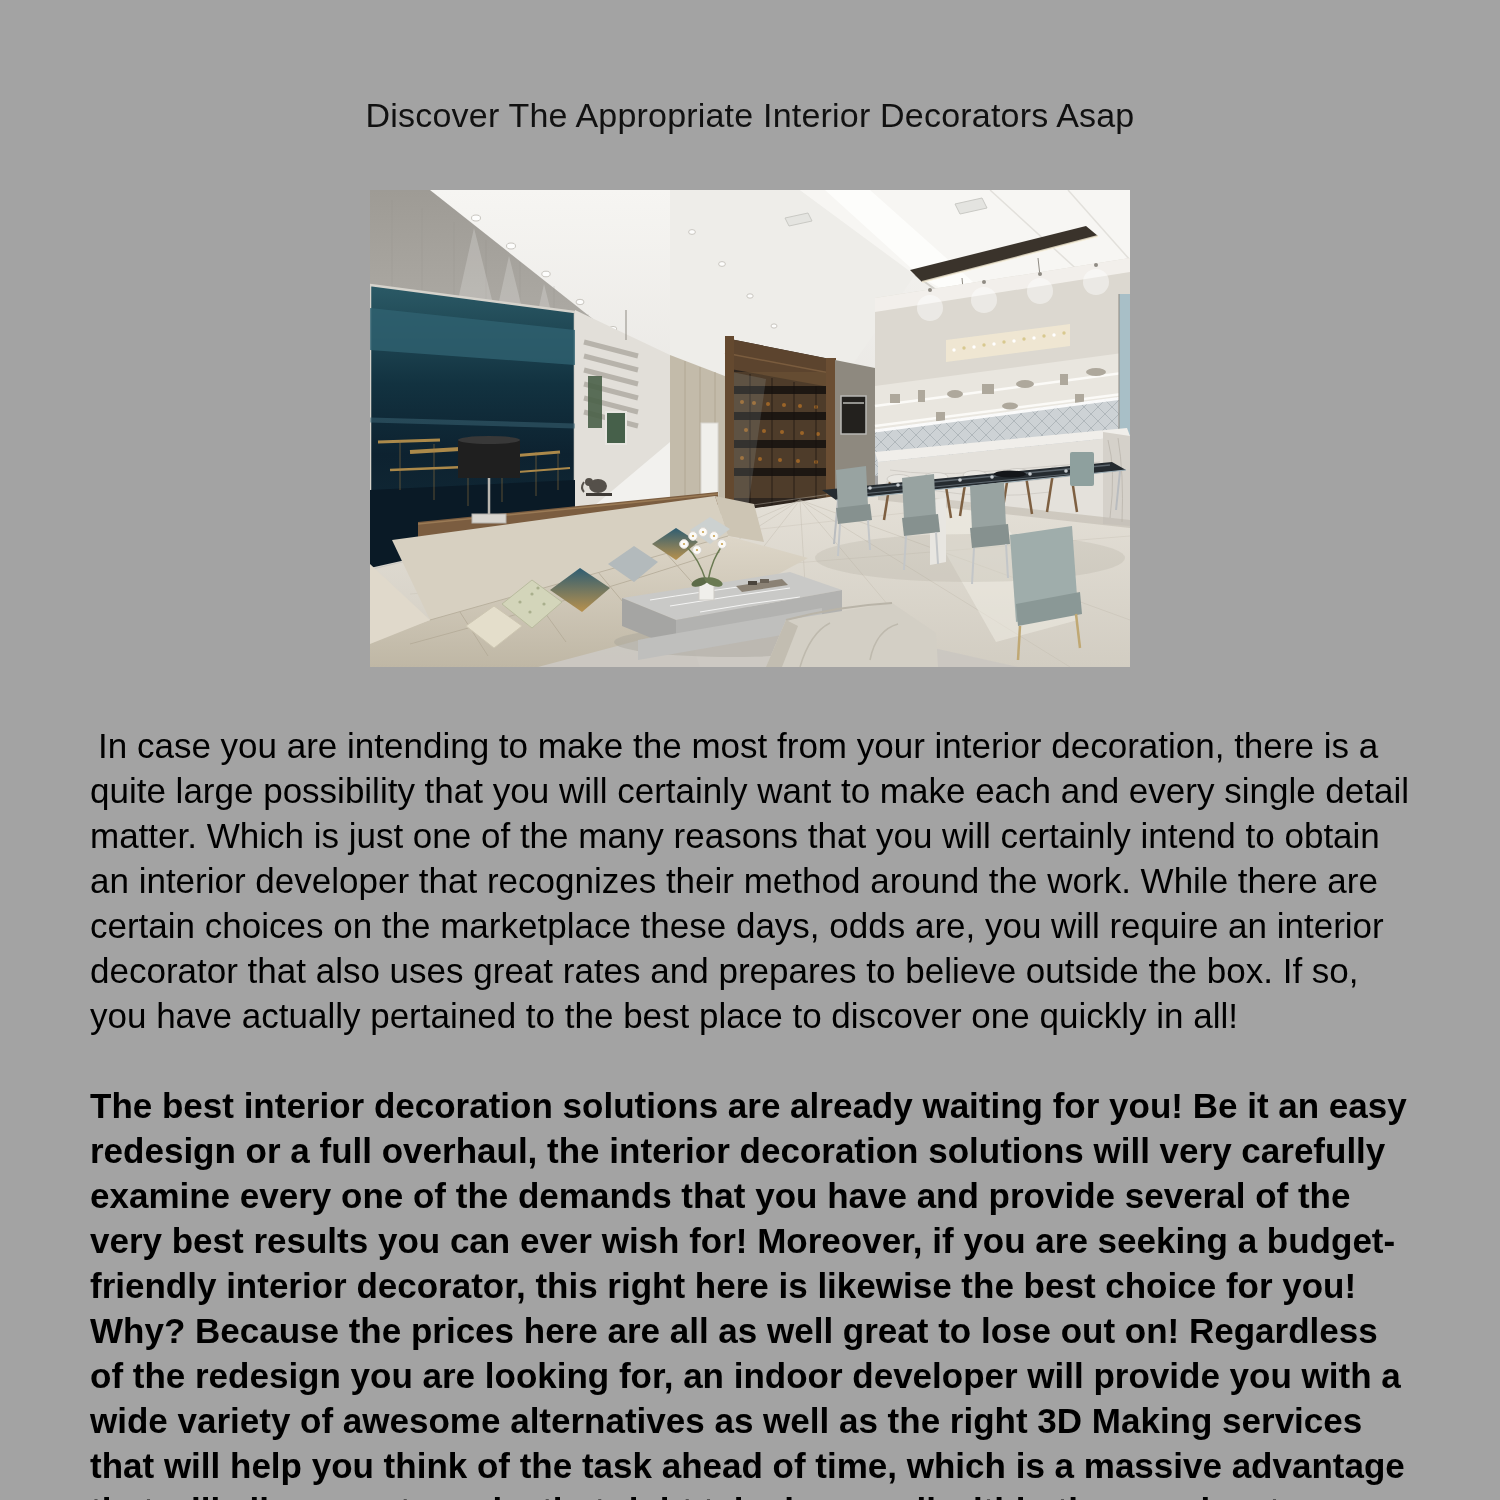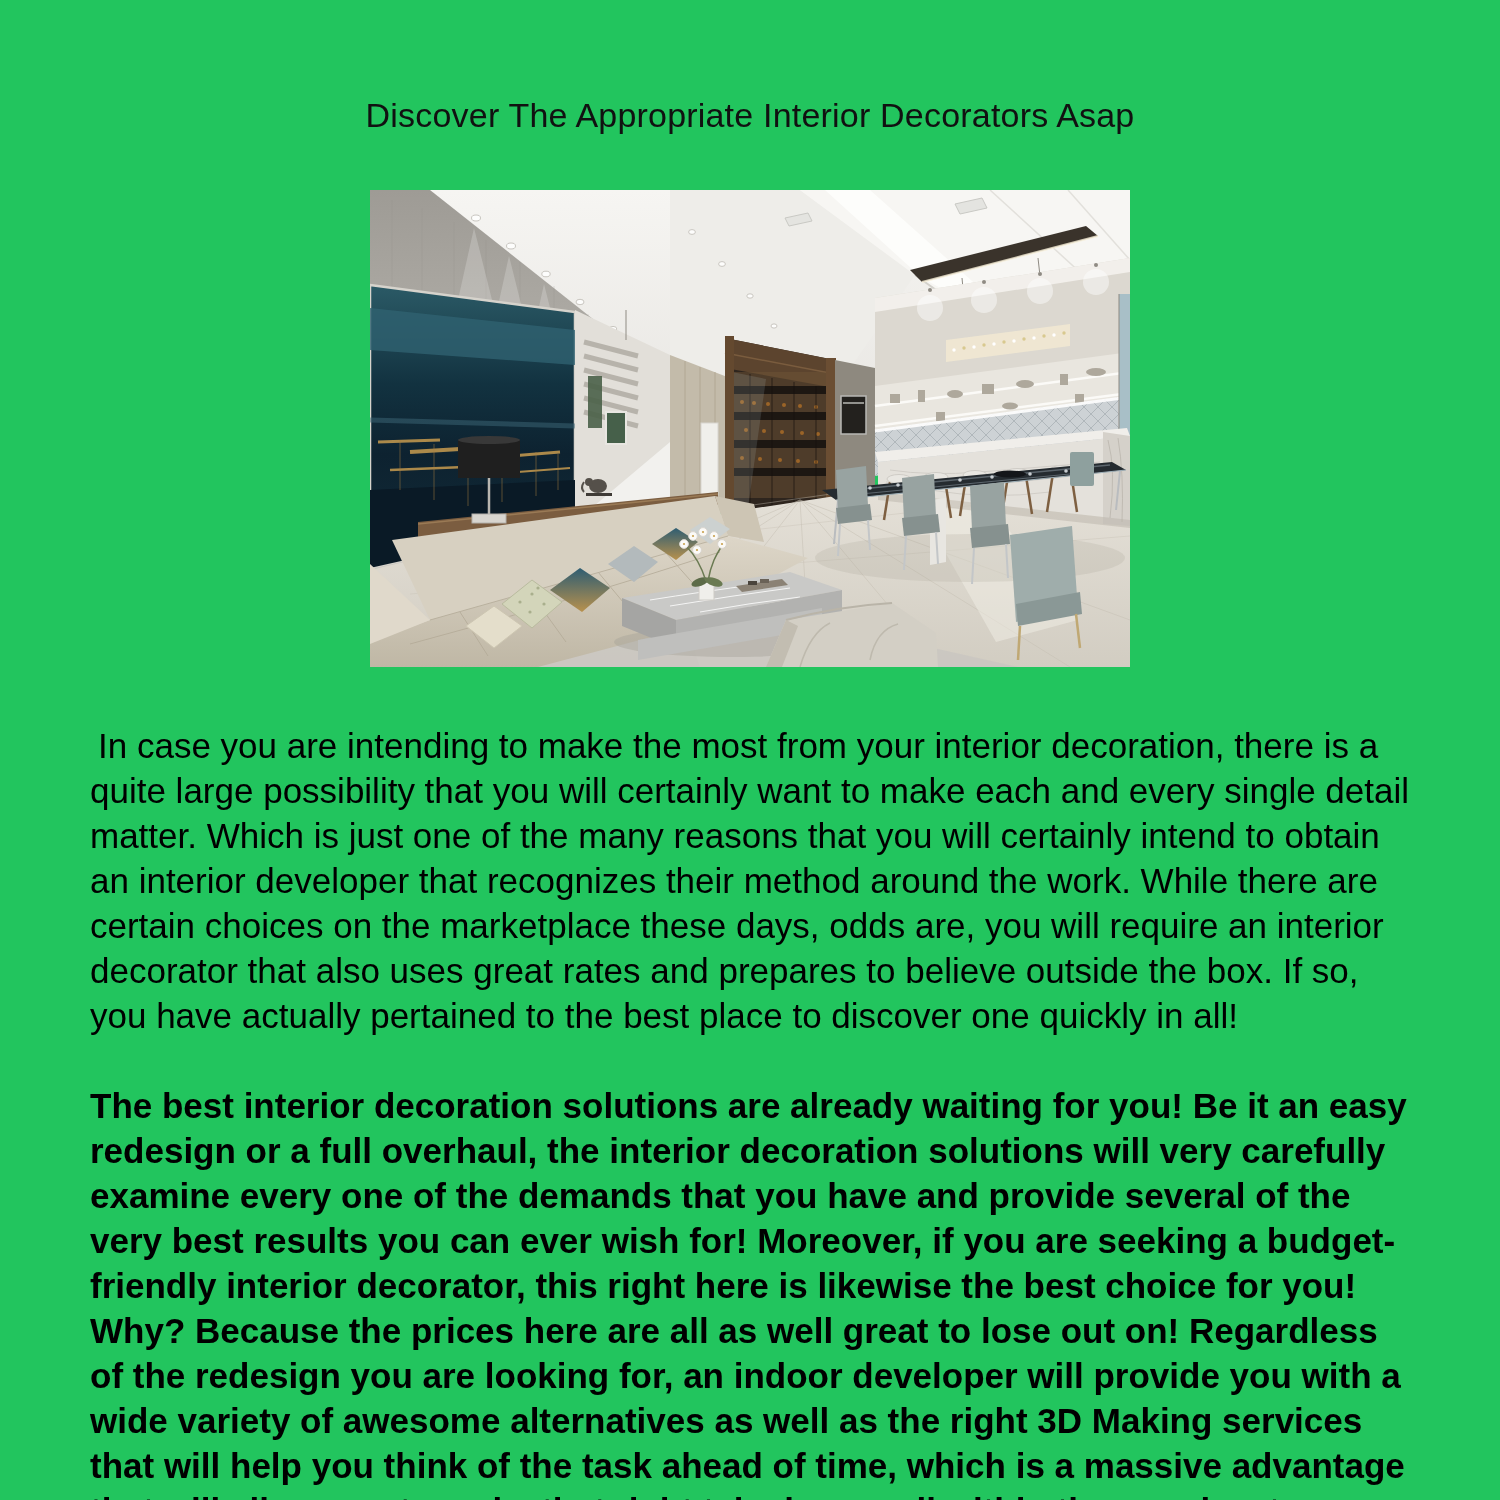--- a/index.html
+++ b/index.html
@@ -1,21 +1,21 @@
 <!DOCTYPE html>
 <html><head>
 <meta charset="utf-8">
 <style>
   html, body { margin: 0; padding: 0; }
   body { background: #ffffff; }
   .page {
     position: relative;
     width: 1500px;
     height: 1500px;
-    background: #22c55e;
+    background: #a3a3a3;
     overflow: hidden;
     font-family: "Liberation Sans", "DejaVu Sans", sans-serif;
     color: #000000;
   }
   .doc-title {
     margin: 0;
     padding-top: 95px;
     text-align: center;
     font-size: 34px;
     line-height: 1.2;

